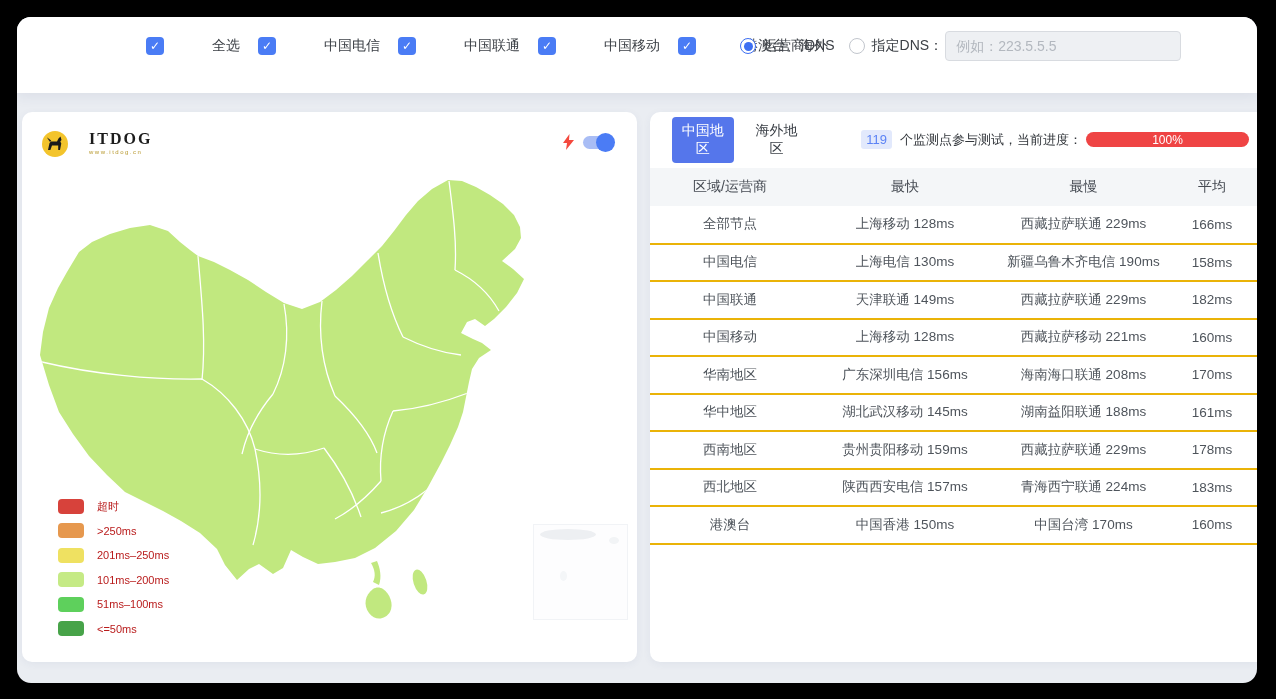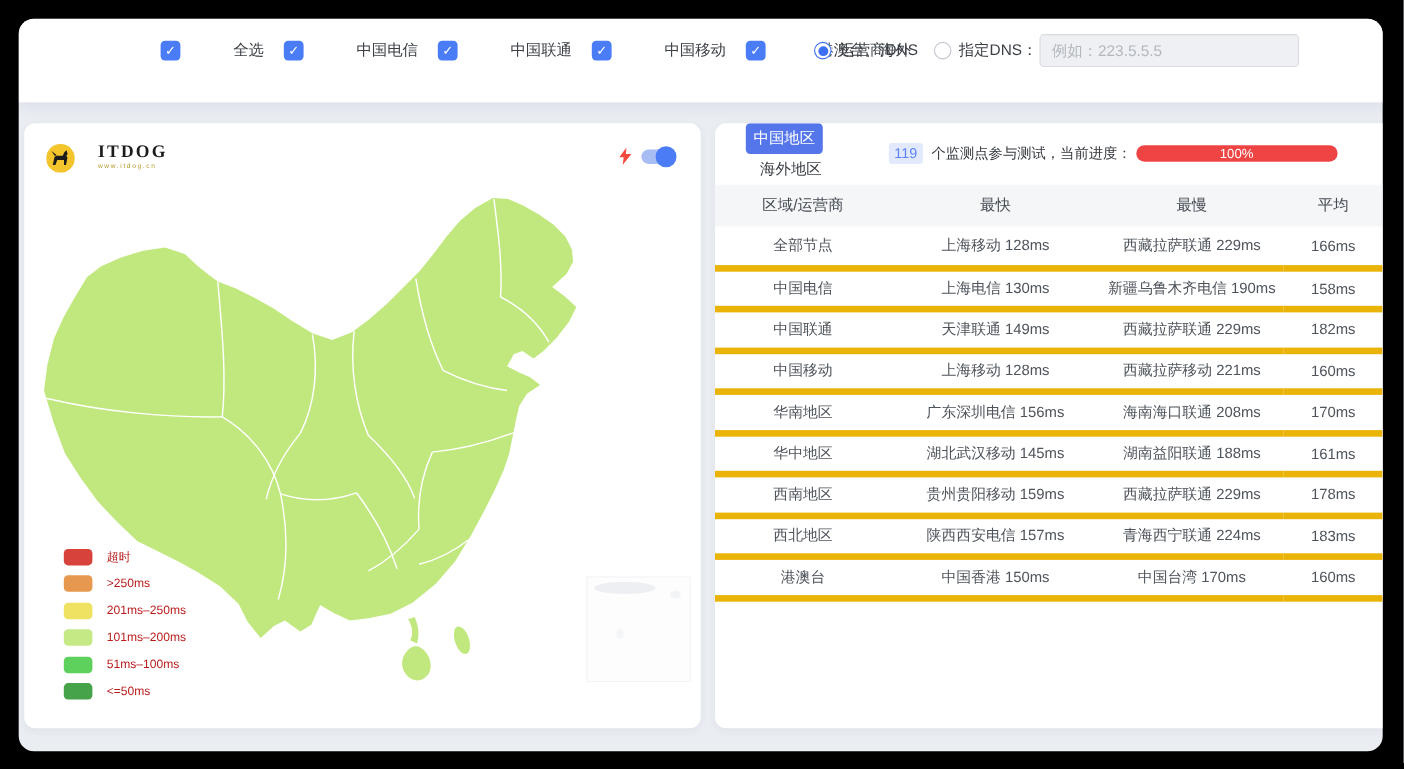--- a/index.html
+++ b/index.html
@@ -108,21 +108,21 @@
     background:#ef4444; color:#fff; font-size:12px;
     display:flex; align-items:center; justify-content:center; line-height:1;
   }
   .results-table { position:absolute; left:0; top:56px; width:607px; border-collapse:collapse; table-layout:fixed; }
   .results-table th {
     background:#f4f6f8; height:38px; font-weight:normal;
     font-size:14px; color:#454a52; text-align:center;
   }
   .results-table td {
     height:37.5px; font-size:13.5px; color:#4e545b; text-align:center;
-    border-bottom:6px solid #eab308; background:#fff;
+    border-bottom:2px solid #eab308; background:#fff;
   }
   .col1 { width:160px; } .col2 { width:190px; } .col3 { width:167px; } .col4 { width:90px; }
 </style>
 </head>
 <body>
 
 <div class="page">
 
   <div class="topbar">
     <div class="filter-group">
@@ -259,21 +259,21 @@
 
         <div class="legend-item">
           <span class="legend-swatch" style="background: rgb(71, 163, 73);"></span>
           <span class="legend-label">&lt;=50ms</span>
         </div>
       </div>
   </div>
 
   <div class="results-panel">
     <div class="results-header">
-      <span style="display:flex;align-items:center;flex-direction:column;">
+      <span style="display:flex;align-items:center;">
 
           <button class="tab active">
             <span>中国地区</span>
           </button>
 
           <button class="tab">
             <span>海外地区</span>
           </button>
         </span>
       <span class="badge">119</span>

